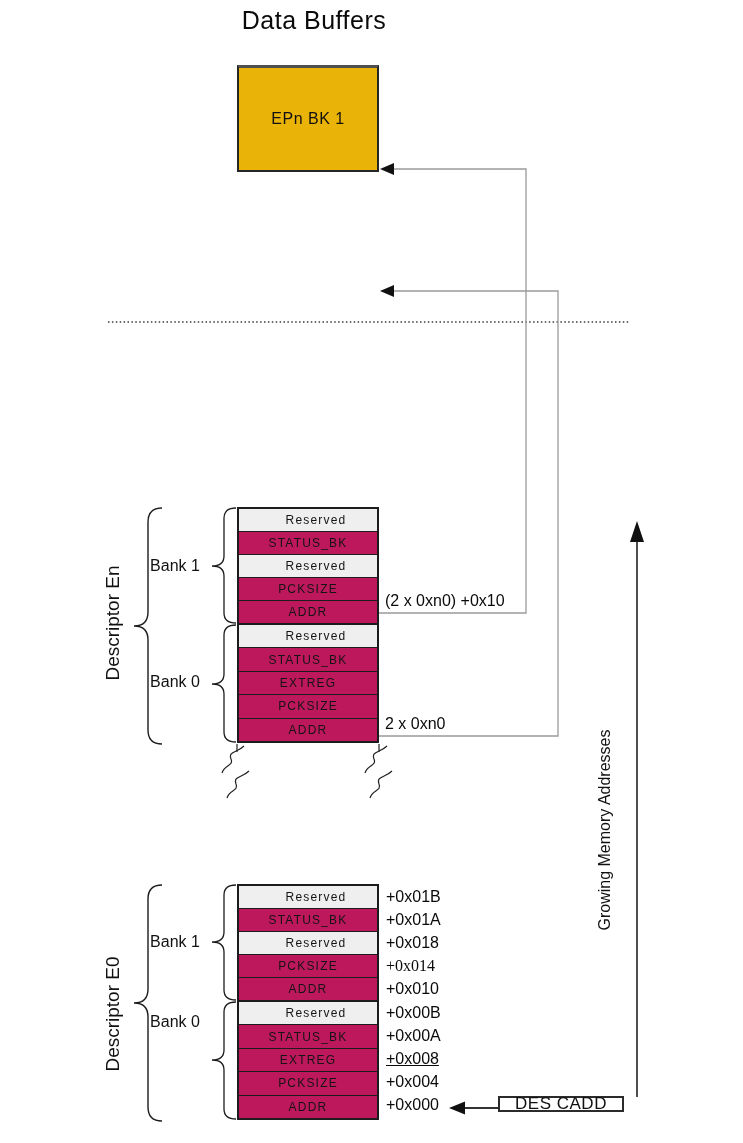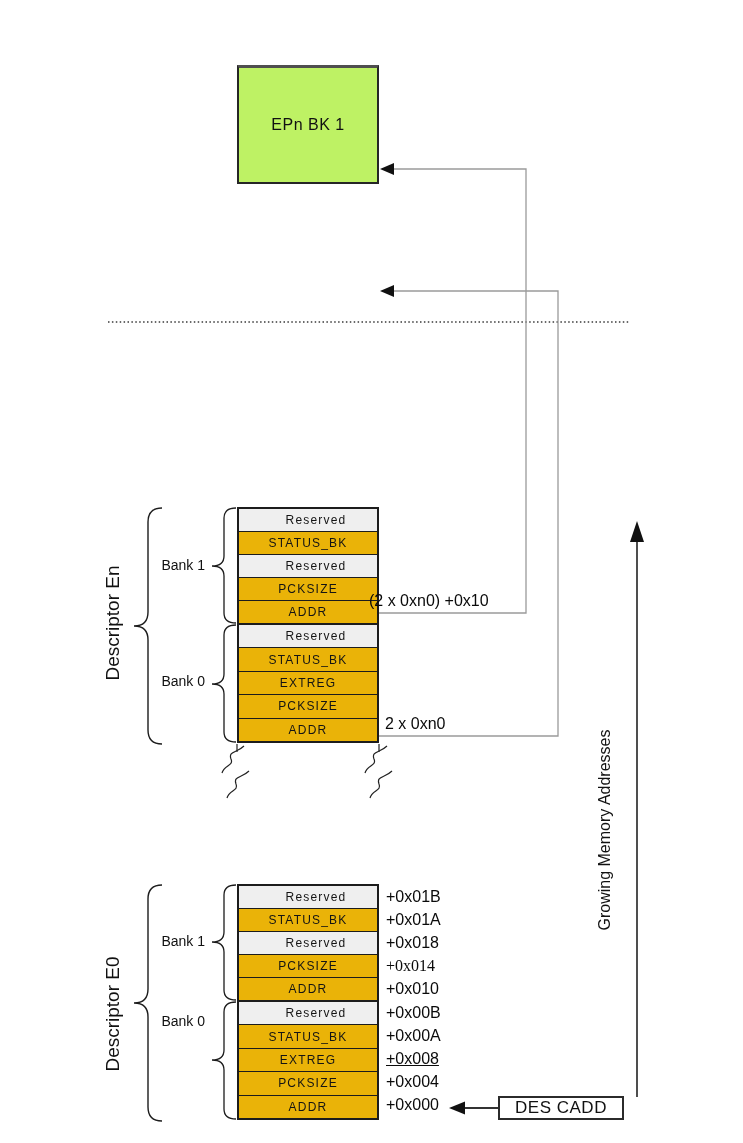--- a/index.html
+++ b/index.html
@@ -3,59 +3,60 @@
 <meta charset="utf-8">
 <style>
   html,body{margin:0;padding:0;background:#fff;}
   #canvas{
     position:relative;width:743px;height:1143px;background:#ffffff;overflow:hidden;
     font-family:"Liberation Sans","DejaVu Sans",sans-serif;color:#111;
   }
   .abs{position:absolute;}
   .big-title{font-size:25px;letter-spacing:0.5px;text-align:center;color:#0a0a0a;}
   .buffer-box{
-    box-sizing:border-box;width:142px;height:119px;background:#bef264;
+    box-sizing:border-box;width:142px;height:107px;background:#eab308;
     border:2px solid #262626;border-top:3px solid #4f4f4f;
     display:flex;align-items:center;justify-content:center;
     font-size:16px;letter-spacing:0.5px;
   }
   .bank-block{
     box-sizing:border-box;width:142px;background:#fff;
     border:2px solid #1c1c1c;display:flex;flex-direction:column;
   }
   .trow{
     flex:1;display:flex;align-items:center;justify-content:center;
-    font-size:12px;letter-spacing:1.2px;background:#eab308;color:#141414;
+    font-size:12px;letter-spacing:1.2px;background:#be185d;color:#141414;
   }
   .trow.shaded{background:#efefef;padding-left:16px;}
   .trow + .trow{border-top:1px solid #1c1c1c;}
   .offset-label{
     position:absolute;left:386px;transform:translateY(-50%);
     font-size:16px;white-space:nowrap;color:#0a0a0a;text-align:right;
   }
   .formula-label{font-size:16px;white-space:nowrap;color:#0a0a0a;}
-  .bank-label{width:60px;height:18px;text-align:right;font-size:14px;white-space:nowrap;}
+  .bank-label{width:60px;height:18px;text-align:center;font-size:16px;white-space:nowrap;}
   .rot-label{
     display:flex;align-items:center;justify-content:center;
     transform:rotate(-90deg);white-space:nowrap;
   }
   .descriptor-label{width:170px;height:20px;font-size:19px;}
   .axis-label{width:260px;height:20px;font-size:16px;}
   .pointer-box{
-    box-sizing:border-box;width:126px;height:24px;border:2px solid #2b2b2b;background:#fff;
+    box-sizing:border-box;width:126px;height:16px;border:2px solid #2b2b2b;background:#fff;
     display:flex;align-items:center;justify-content:center;
     font-size:17px;letter-spacing:0.5px;
   }
   svg.overlay{position:absolute;left:0;top:0;pointer-events:none;}
 </style>
 </head>
 <body>
 
 <div id="canvas">
 
+  <div class="abs big-title" style="left:164px;top:6px;width:300px;">Data Buffers</div>
 
   <div class="abs big-title" style="left:162px;top:331px;width:300px;line-height:34px;">
   </div>
 
   <div class="abs buffer-box" style="left:237px;top:65px;">
     <span>EPn BK 1</span>
   </div>
 
   <div id="en-bank1-rows" class="abs bank-block" style="left:237px;top:507px;height:118px;">
       <div class="trow shaded">Reserved</div>
@@ -80,21 +81,21 @@
       <div class="trow">ADDR</div>
     </div>
   <div id="e0-bank0-rows" class="abs bank-block" style="left:237px;top:1000px;height:120px;">
       <div class="trow shaded">Reserved</div>
       <div class="trow">STATUS_BK</div>
       <div class="trow">EXTREG</div>
       <div class="trow">PCKSIZE</div>
       <div class="trow">ADDR</div>
     </div>
 
-  <div class="abs formula-label" style="left:369px;top:592px;">(2 x 0xn0) +0x10</div>
+  <div class="abs formula-label" style="left:385px;top:592px;">(2 x 0xn0) +0x10</div>
   <div class="abs formula-label" style="left:385px;top:715px;">2 x 0xn0</div>
 
   <div class="abs bank-label" style="left:145px;top:557px;">Bank 1</div>
   <div class="abs bank-label" style="left:145px;top:673px;">Bank 0</div>
   <div class="abs bank-label" style="left:145px;top:933px;">Bank 1</div>
   <div class="abs bank-label" style="left:145px;top:1013px;">Bank 0</div>
 
   <div class="abs rot-label descriptor-label" style="left:28px;top:613px;">Descriptor En</div>
   <div class="abs rot-label descriptor-label" style="left:28px;top:1004px;">Descriptor E0</div>
 

